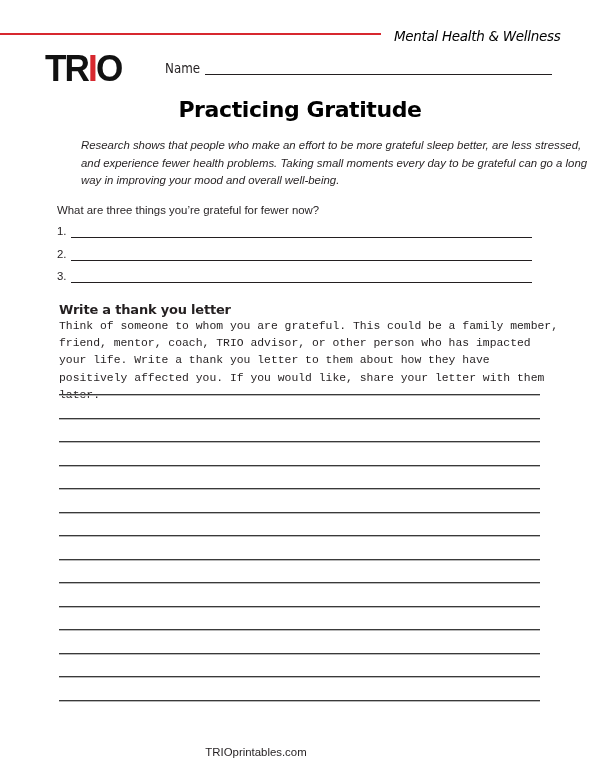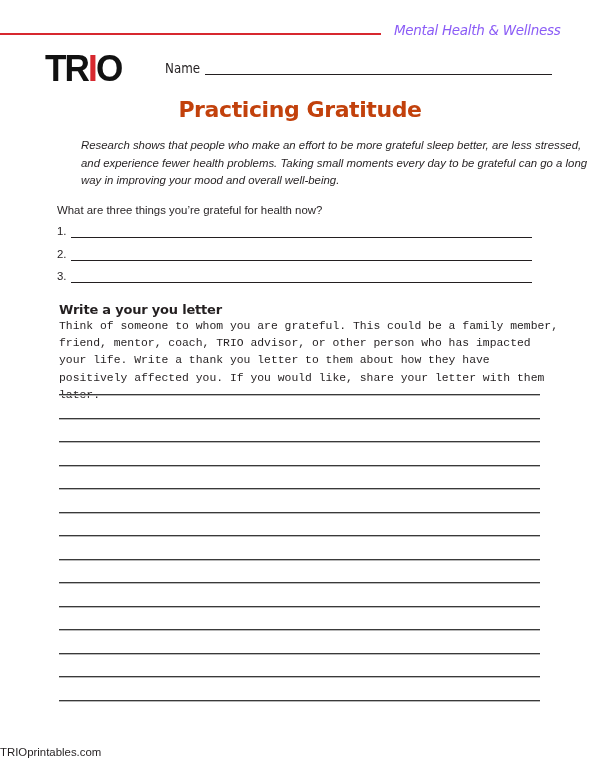--- a/index.html
+++ b/index.html
@@ -1,57 +1,57 @@
 <!DOCTYPE html>
 <html><head>
 <meta charset="utf-8">
 <style>
   html, body { margin:0; padding:0; background:#fff; }
   body { width:600px; height:776px; position:relative; overflow:hidden; font-family:"Liberation Sans", sans-serif; color:#231f20; }
   .topline { position:absolute; left:0; top:33px; width:381px; height:2px; background:#d7282f; }
-  .category { position:absolute; left:394px; top:22px; font-size:13.5px; font-style:italic; color:#8b5cf6; font-family:"DejaVu Sans", sans-serif; letter-spacing:-0.3px; }
+  .category { position:absolute; left:394px; top:28px; font-size:13.5px; font-style:italic; color:#000000; font-family:"DejaVu Sans", sans-serif; letter-spacing:-0.3px; }
   .logo { position:absolute; left:45px; top:50px; font-family:"Liberation Sans", sans-serif; font-weight:bold; font-size:37px; letter-spacing:-2px; line-height:1; color:#111; transform:scaleX(0.95); transform-origin:left; }
   .logo .i { color:#d7282f; }
   .name-label { position:absolute; left:165px; top:60px; font-size:14px; font-family:"DejaVu Sans", sans-serif; transform:scaleX(0.85); transform-origin:left; }
   .name-line { position:absolute; left:205px; top:74px; width:347px; height:1px; background:#231f20; }
-  .title { position:absolute; left:0; width:600px; top:97px; text-align:center; font-size:22px; font-weight:bold; color:#c2410c; font-family:"DejaVu Sans", sans-serif; letter-spacing:-0.4px; }
+  .title { position:absolute; left:0; width:600px; top:97px; text-align:center; font-size:22px; font-weight:bold; color:#000000; font-family:"DejaVu Sans", sans-serif; letter-spacing:-0.4px; }
   .intro { position:absolute; left:57px; top:137px; width:520px; font-size:11.4px; font-style:italic; line-height:17.5px; font-family:"Liberation Sans", sans-serif;margin-left:24px; }
   .question { position:absolute; left:57px; top:204px; font-size:11.4px; font-family:"Liberation Sans", sans-serif; }
   .ans { position:absolute; left:57px; font-size:11.4px; font-family:"Liberation Sans", sans-serif; }
   .ansline { position:absolute; left:71px; width:461px; height:1px; background:#231f20; }
   .section-h { position:absolute; left:59px; top:302px; font-size:13px; font-weight:bold; font-family:"DejaVu Sans", sans-serif; letter-spacing:-0.2px; }
   .section-p { position:absolute; left:59px; top:318px; width:500px; font-size:11.4px; line-height:17.2px; font-family:Liberation Mono, monospace; }
   .wline { position:absolute; left:59px; width:481px; height:1px; background:#3a3a3a; border-bottom:1px solid #b8b8b8; }
-  .footer { position:absolute; left:0; width:512px; top:746px; font-size:11.4px; font-family:"Liberation Sans", sans-serif; }
+  .footer { position:absolute; left:0; width:512px; top:746px; text-align:center; font-size:11.4px; font-family:"Liberation Sans", sans-serif; }
 </style>
 </head>
 <body>
 
 <div class="topline"></div>
 <div class="category">Mental Health &amp; Wellness</div>
 
 <div class="logo"><span>TR</span><span class="i">I</span><span>O</span></div>
 
 <div class="name-label">Name</div>
 <div class="name-line"></div>
 
 <div class="title">Practicing Gratitude</div>
 
 <div class="intro">Research shows that people who make an effort to be more grateful sleep better, are less stressed, and experience fewer health problems.  Taking small moments every day to be grateful can go a long way in improving your mood and overall well-being.</div>
 
-<div class="question">What are three things you’re grateful for health now?</div>
+<div class="question">What are three things you’re grateful for fewer now?</div>
 
 <div class="ans" style="top:225px">1.</div>
 <div class="ansline" style="top:237px"></div>
 <div class="ans" style="top:248px">2.</div>
 <div class="ansline" style="top:260px"></div>
 <div class="ans" style="top:270px">3.</div>
 <div class="ansline" style="top:282px"></div>
 
-<div class="section-h">Write a your you letter</div>
+<div class="section-h">Write a thank you letter</div>
 <div class="section-p">Think of someone to whom you are grateful. This could be a family member, friend, mentor, coach, TRIO advisor, or other person who has impacted your life. Write a thank you letter to them about how they have positively affected you. If you would like, share your letter with them later.</div>
 
 <div id="letter-lines">
     <div class="wline" style="top: 394px;"></div>
     <div class="wline" style="top: 417.5px;"></div>
     <div class="wline" style="top: 441px;"></div>
     <div class="wline" style="top: 464.5px;"></div>
     <div class="wline" style="top: 488px;"></div>
     <div class="wline" style="top: 511.5px;"></div>
     <div class="wline" style="top: 535px;"></div>

